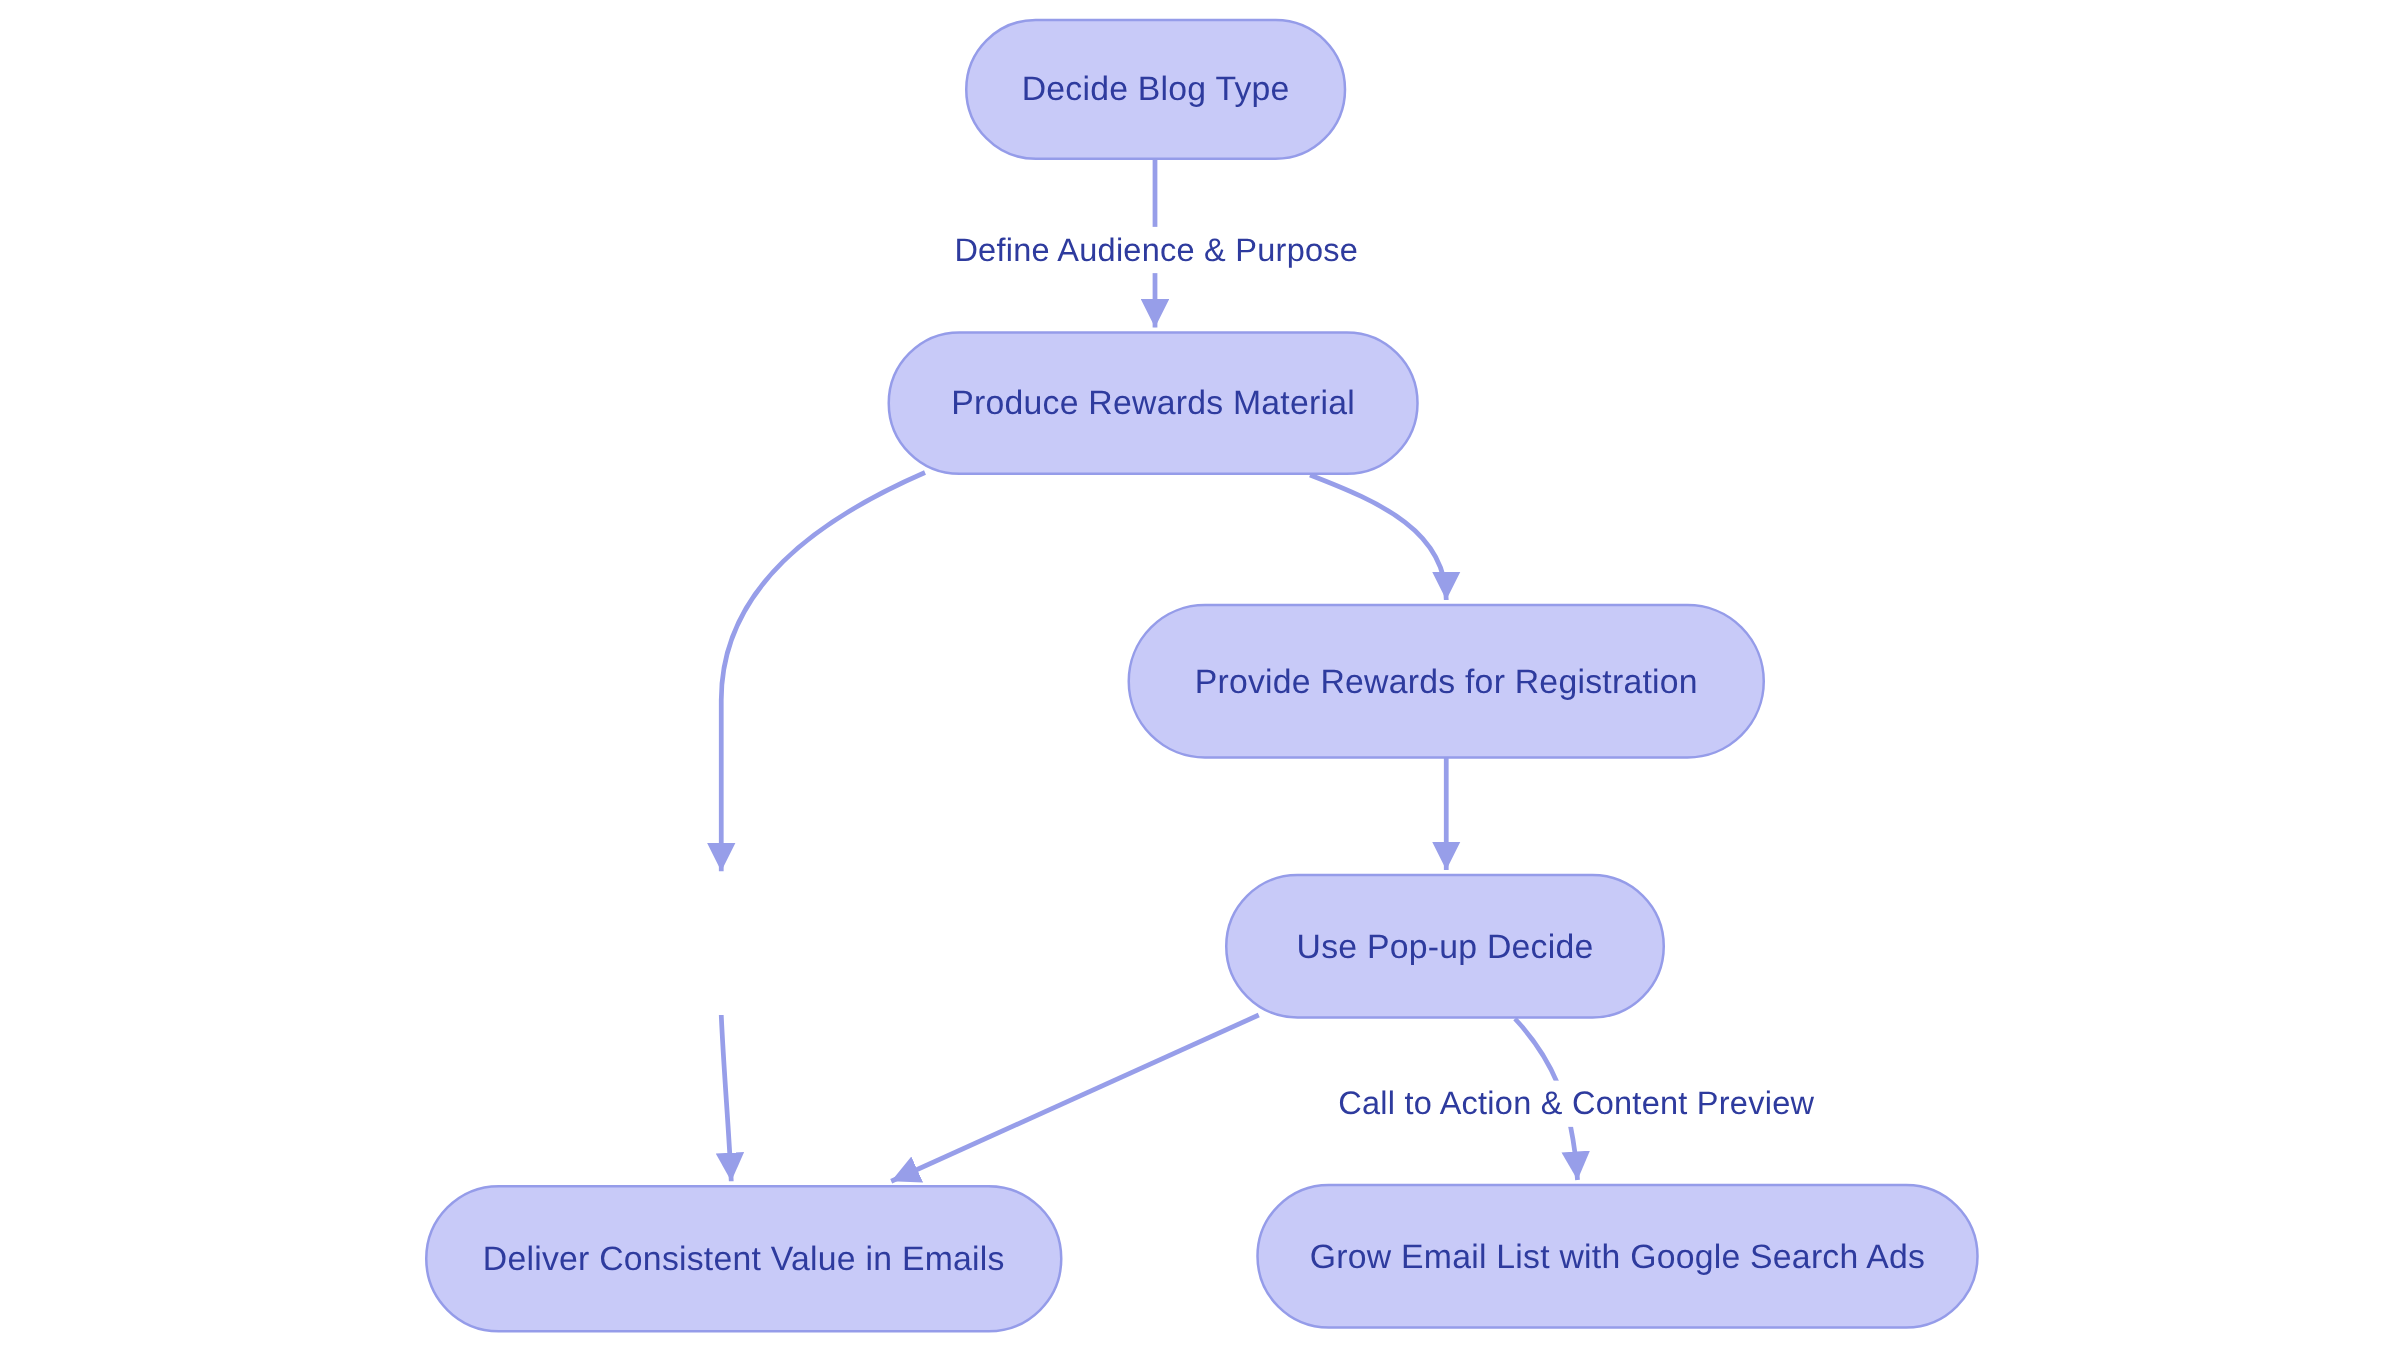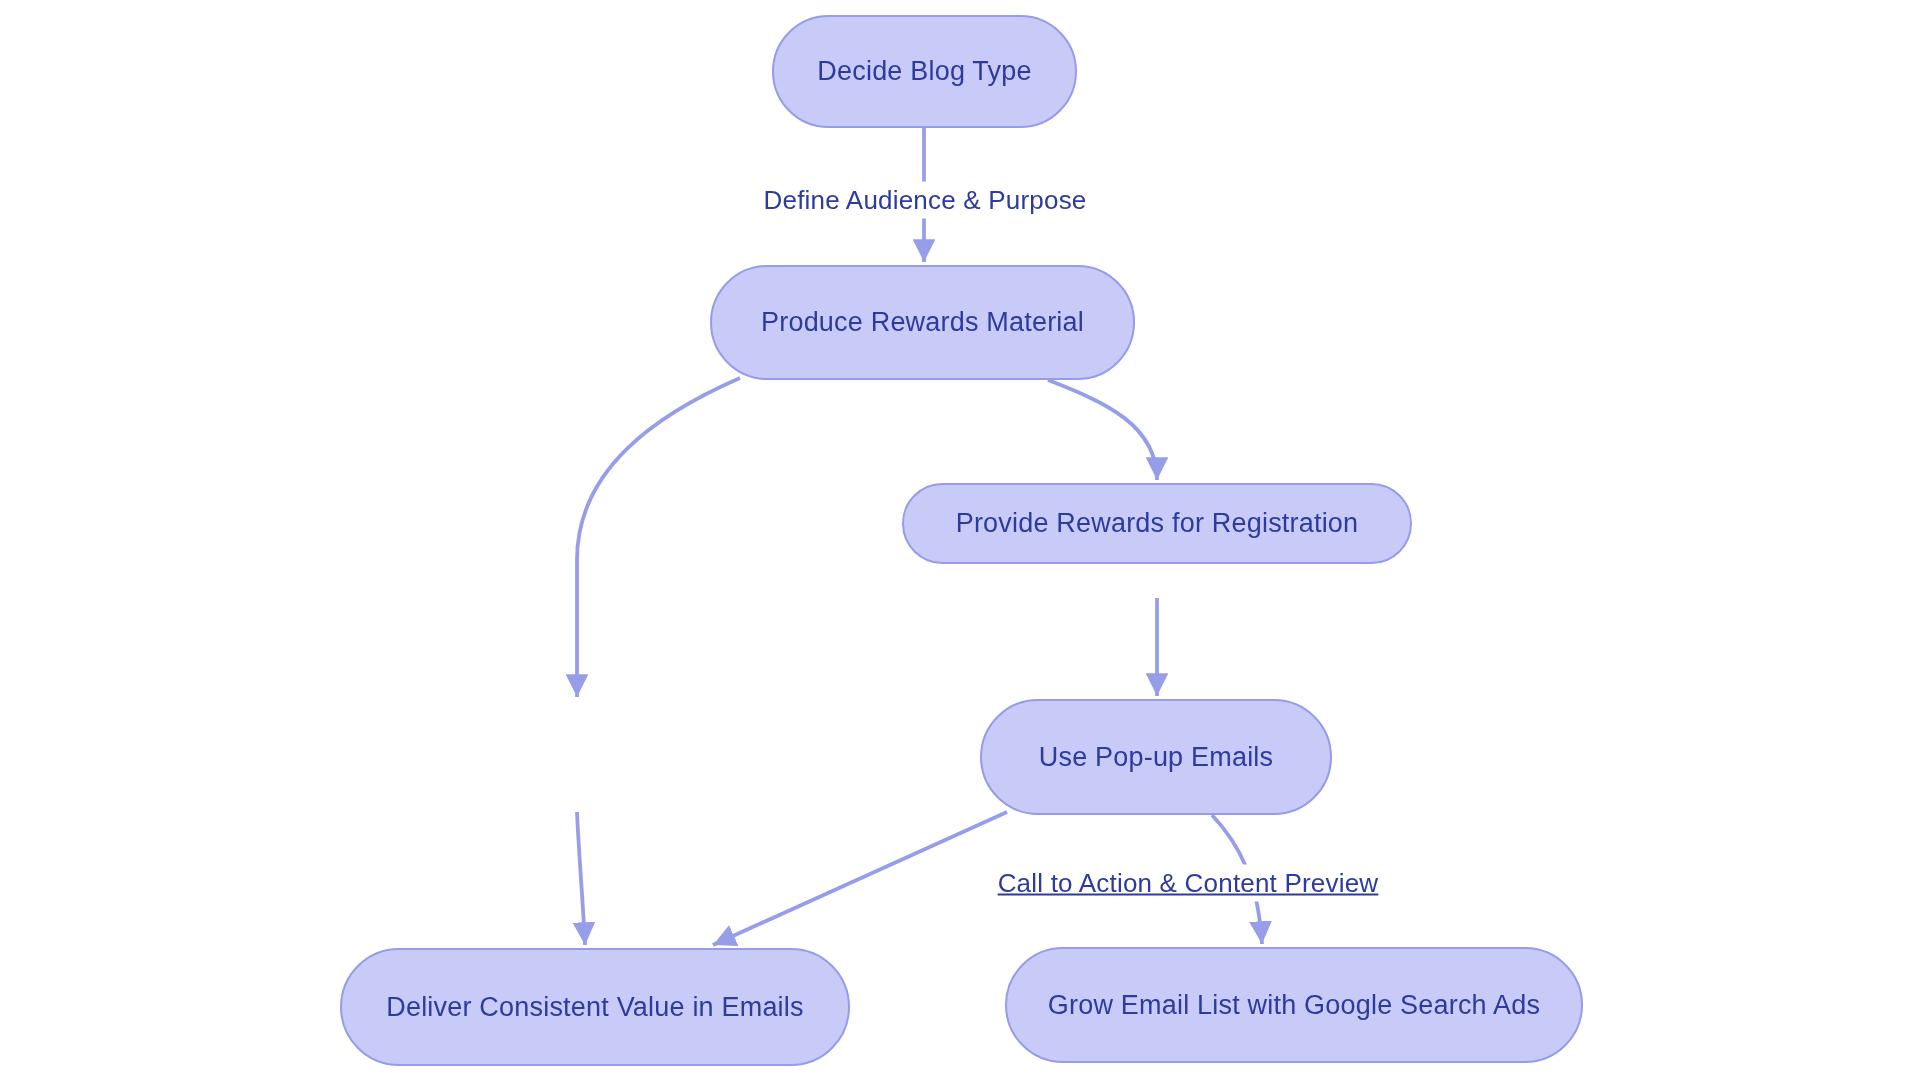--- a/index.html
+++ b/index.html
@@ -34,28 +34,28 @@
     background:var(--background);
     color:var(--text-color);
     font-size:26px;
     letter-spacing:0.2px;
     padding:3px 10px;
     white-space:nowrap;
   }
   
   .n0{left:772px;top:15px;width:305px;height:113px;}
   .n1{left:710px;top:265px;width:425px;height:115px;}
-  .n2{left:902px;top:483px;width:510px;height:81px;}
+  .n2{left:902px;top:483px;width:510px;height:124px;}
   .n3{left:390px;top:700px;width:368px;height:112px;}
   .n4{left:980px;top:699px;width:352px;height:116px;}
   .n5{left:340px;top:948px;width:510px;height:118px;}
   .n6{left:1005px;top:947px;width:578px;height:116px;}
   
   .l0{left:925px;top:200px;}
-  .l6{left:1188px;top:883px;text-decoration:underline;}
+  .l6{left:1261px;top:883px;}
 </style>
 </head>
 <body>
 
 <div class="canvas">
 
   <svg class="edges" viewBox="0 0 1920 1080" xmlns="http://www.w3.org/2000/svg">
     <defs>
       <marker id="arrowhead" viewBox="0 0 10 10" refX="10" refY="5" markerWidth="6" markerHeight="6" orient="auto-start-reverse" markerUnits="strokeWidth">
         <path d="M0,0 L10,5 L0,10 z"></path>
@@ -73,21 +73,21 @@
   <div class="node n0">
     <span>Decide Blog Type</span>
   </div>
   <div class="node n1">
     <span>Produce Rewards Material</span>
   </div>
   <div class="node n2">
     <span>Provide Rewards for Registration</span>
   </div>
   <div class="node n4">
-    <span>Use Pop-up Emails</span>
+    <span>Use Pop-up Decide</span>
   </div>
   <div class="node n6">
     <span>Grow Email List with Google Search Ads</span>
   </div>
   <div class="node n5">
     <span>Deliver Consistent Value in Emails</span>
   </div>
 
   <div class="edge-label l0">Define Audience &amp; Purpose</div>
   <div class="edge-label l6">Call to Action &amp; Content Preview</div>

